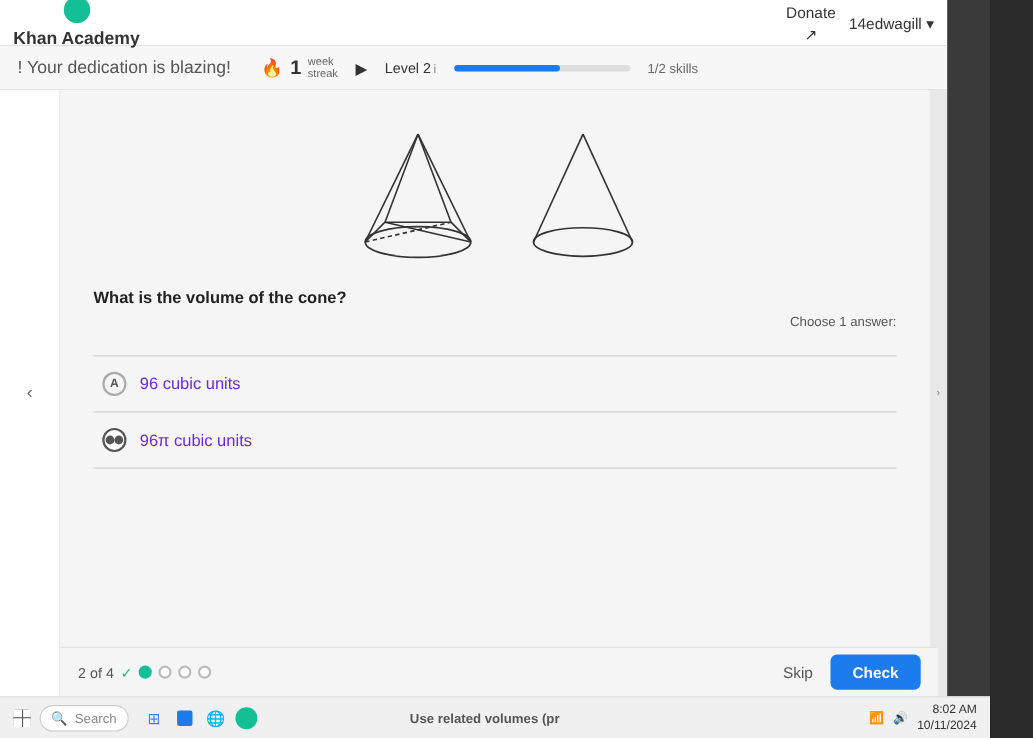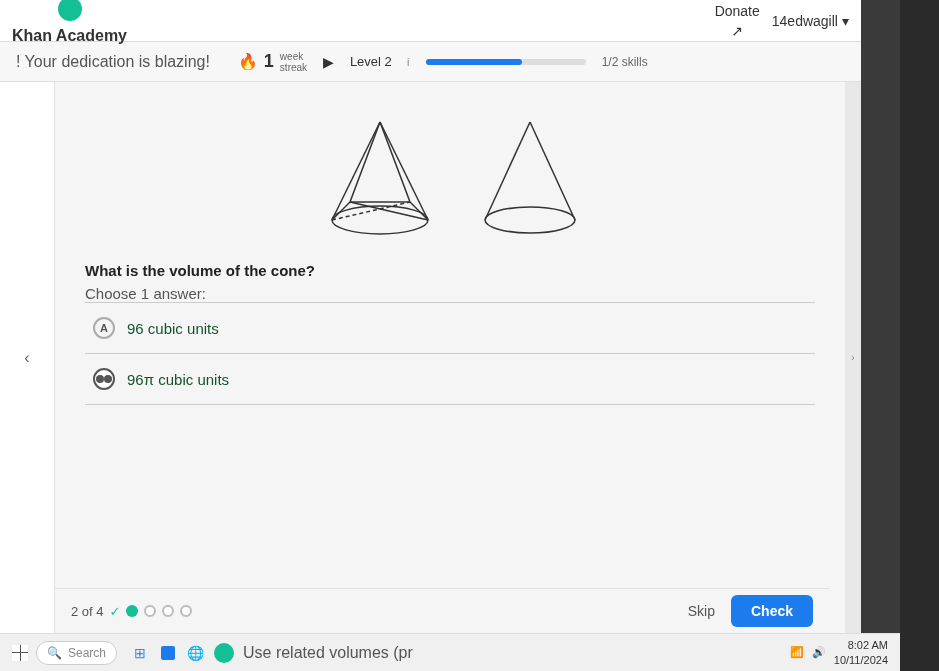--- a/index.html
+++ b/index.html
@@ -114,21 +114,21 @@
 
     .play-btn {
       color: #333;
       font-size: 14px;
       margin-left: 8px;
     }
 
     .level-info {
       display: flex;
       align-items: center;
-      gap: 15px;
+      gap: 2px;
       margin-left: 8px;
     }
 
     .level-text {
       font-size: 13px;
       color: #333;
     }
 
     .level-bar-container {
       width: 160px;
@@ -234,23 +234,24 @@
 
     
     .question-text {
       font-size: 15px;
       font-weight: bold;
       color: #222;
       margin-bottom: 6px;
     }
 
     .choose-text {
-      font-size: 15px;
+      font-size: 12px;
       color: #555;
-      margin-bottom: 0;
+      margin-bottom: 24px;
+      text-align: right;
     }
 
     
     .answer-options {
       display: flex;
       flex-direction: column;
       gap: 0;
     }
 
     .answer-divider {
@@ -289,21 +290,21 @@
     .answer-circle.selected-dot::after {
       content: '';
       width: 8px;
       height: 8px;
       border-radius: 50%;
       background: #555;
     }
 
     .answer-label {
       font-size: 15px;
-      color: #14532d;
+      color: #6d28d9;
     }
 
     
     .bottom-bar {
       width: 900px;
       height: 38px;
       background: #f0f0f0;
       border-top: 1px solid #ddd;
       position: absolute;
       bottom: 0;
@@ -419,34 +420,35 @@
       border: none;
       border-radius: 6px;
       cursor: pointer;
     }
 
     
     .bottom-content {
       position: absolute;
       bottom: 38px;
       left: 55px;
-      right: 32px;
+      right: 8px;
       background: #f5f5f5;
       border-top: 1px solid #e0e0e0;
       display: flex;
       align-items: center;
       padding: 6px 16px;
       gap: 16px;
     }
 
     .use-related-text {
-      font-size: 16px;
+      font-size: 12px;
       color: #555;
       flex: 1;
-      text-align: left;
+      text-align: right;
+      font-weight: bold;
     }
 
     
     .pyramid-svg {
       width: 130px;
       height: 140px;
     }
 
     
     .cone-svg {

